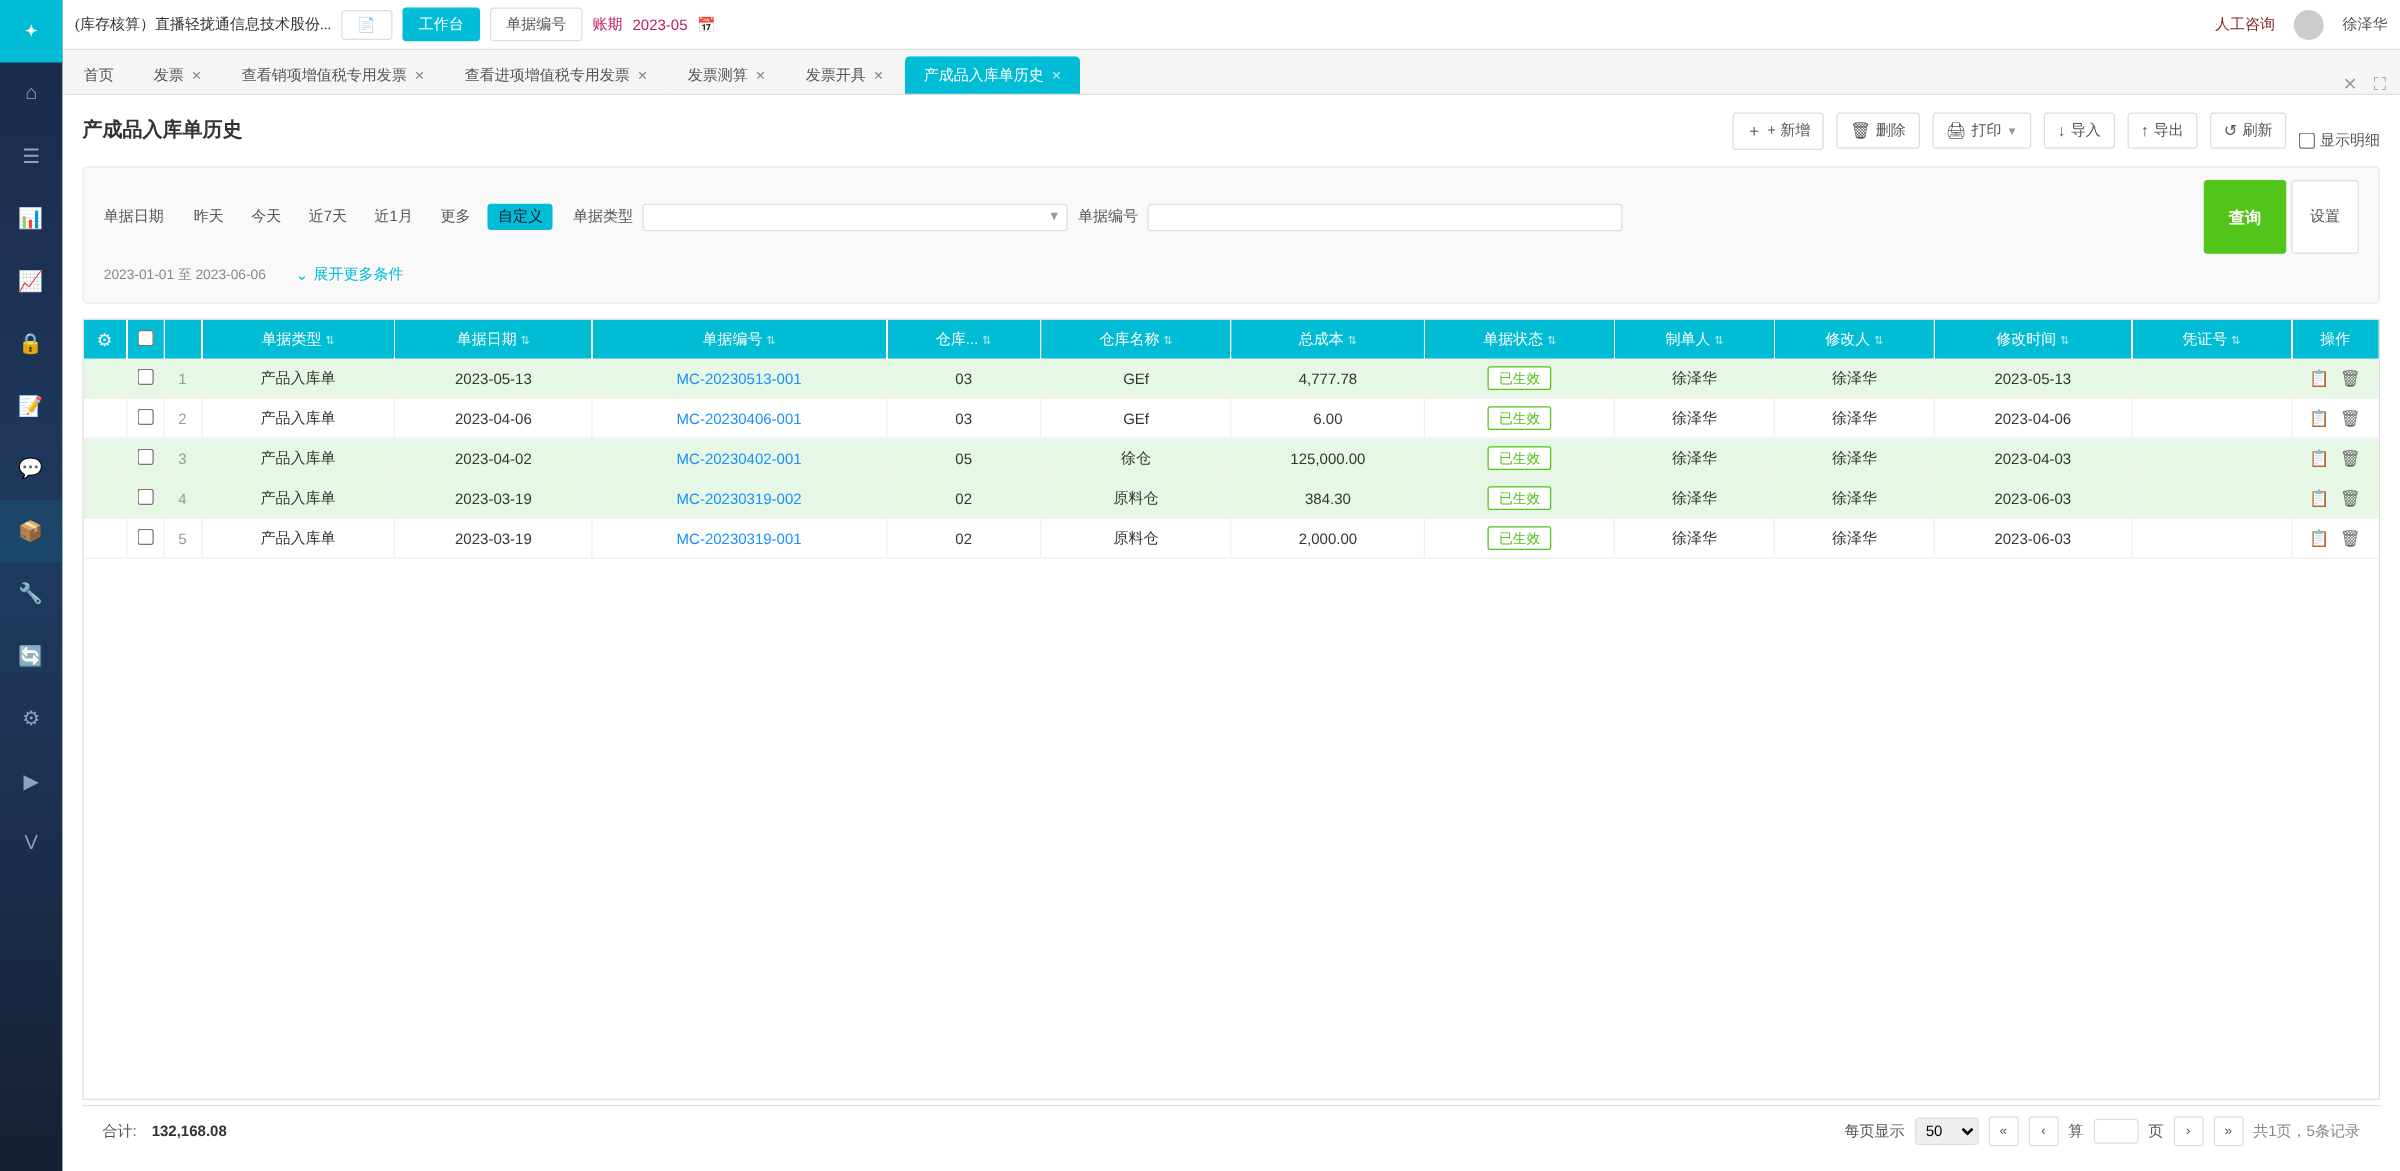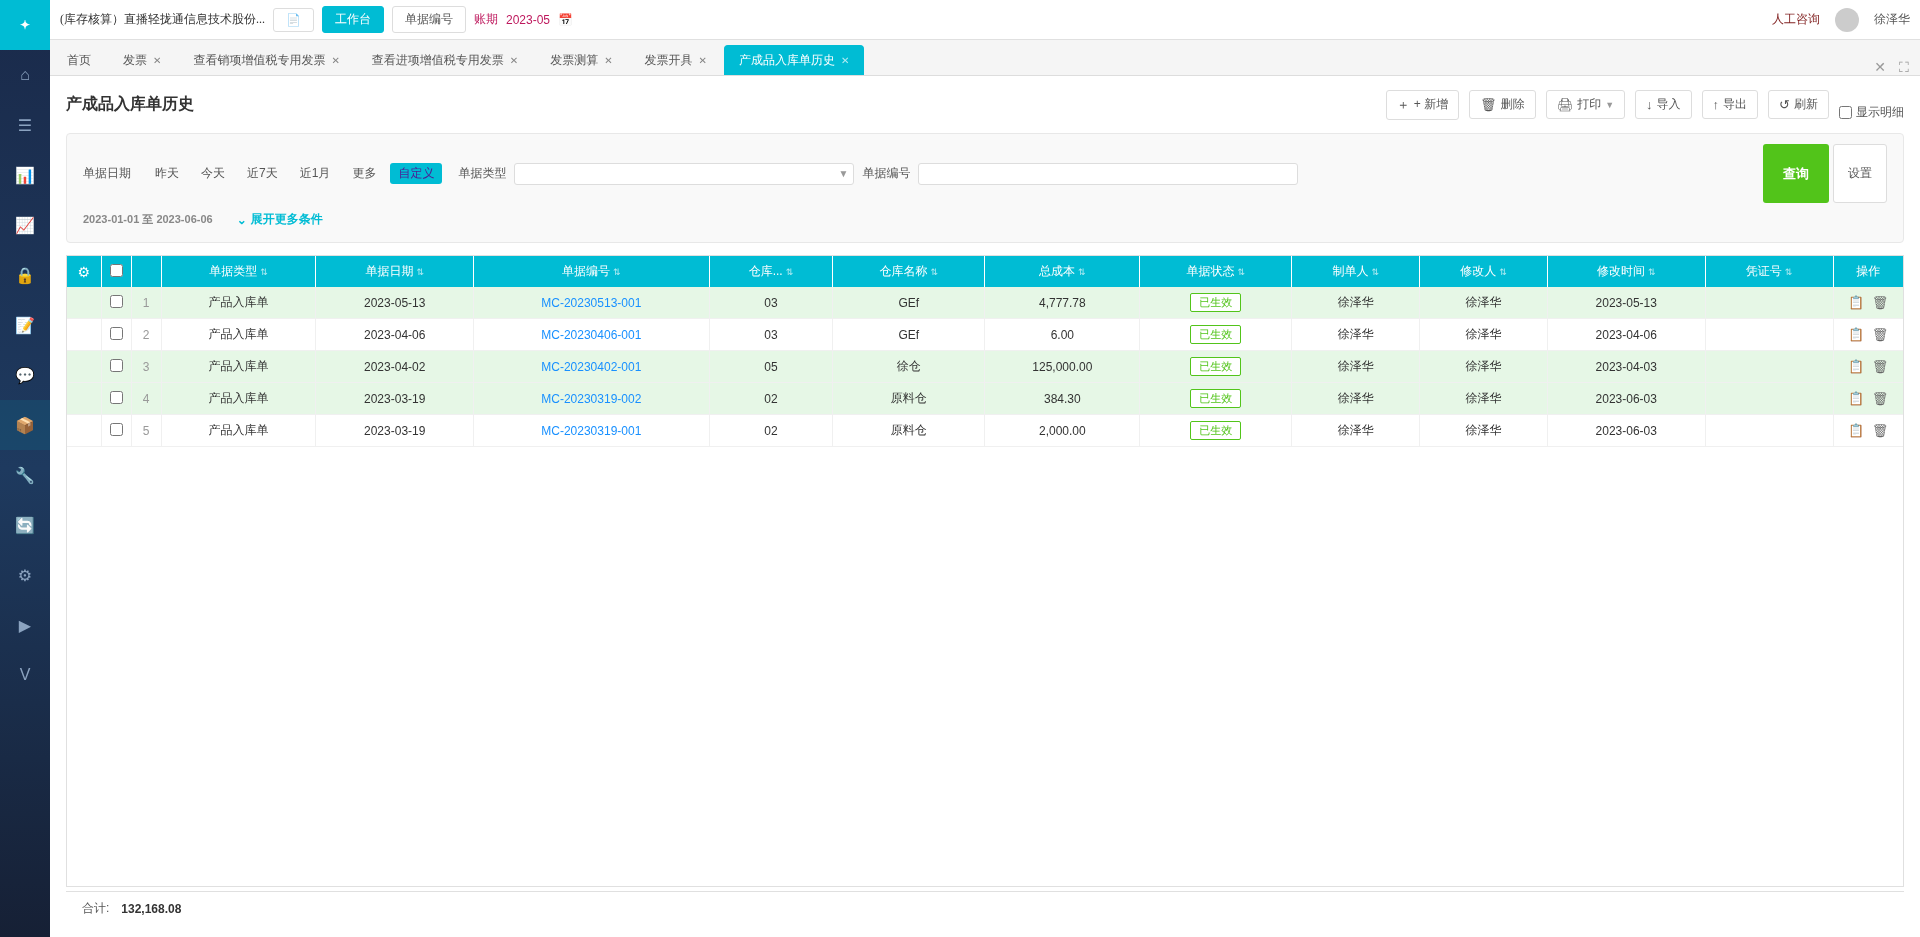--- a/index.html
+++ b/index.html
@@ -185,21 +185,21 @@
     .filter-shortcuts { display: flex; gap: 6px; align-items: center; }
     .filter-shortcut {
       padding: 2px 8px;
       border-radius: 3px;
       cursor: pointer;
       color: #555;
       font-size: 12px;
     }
     .filter-shortcut.custom {
       background: #00bcd4;
-      color: #4c1d95;
+      color: #0f172a;
       border-radius: 3px;
     }
     .filter-date-range { font-size: 11px; color: #888; }
     .filter-input {
       border: 1px solid #ddd;
       border-radius: 3px;
       padding: 3px 8px;
       font-size: 12px;
       color: #333;
       background: #fff;
@@ -515,21 +515,21 @@
             <span class="select-arrow">▼</span>
           </div>
           <span class="filter-label">单据编号</span>
           <input class="filter-input" type="text" style="min-width: 380px;">
         </div>
         <div class="query-set-group">
           <button class="query-btn">查询</button>
           <button class="set-btn">设置</button>
         </div>
       </div>
-      <div class="filter-row" style="margin-bottom:0;font-weight:bold;">
+      <div class="filter-row" style="margin-bottom:0;">
         <span class="filter-date-range">2023-01-01 至 2023-06-06</span>
         <div class="expand-more-btn">
           <span>⌄</span>
           <span>展开更多条件</span>
         </div>
       </div>
     </div>
 
     <div class="data-table">
       <table>
@@ -724,16 +724,32 @@
         </div>
       </td>
     </tr>
           </tbody>
       </table>
     </div>
 
     <div class="table-footer">
       <span class="total-label">合计:</span>
       <span class="total-value">132,168.08</span>
+      <div class="pagination">
+        <span>每页显示</span>
+        <select class="page-size-select">
+          <option value="50" selected="">50</option>
+          <option value="100">100</option>
+          <option value="200">200</option>
+        </select>
+        <button class="page-nav-btn">«</button>
+        <button class="page-nav-btn">‹</button>
+        <span>算</span>
+        <input type="text" class="page-input" style="">
+        <span>页</span>
+        <button class="page-nav-btn">›</button>
+        <button class="page-nav-btn">»</button>
+        <span class="page-info">共1页，5条记录</span>
+      </div>
     </div>
 
   </div>
 </div>
 
 </body></html>

